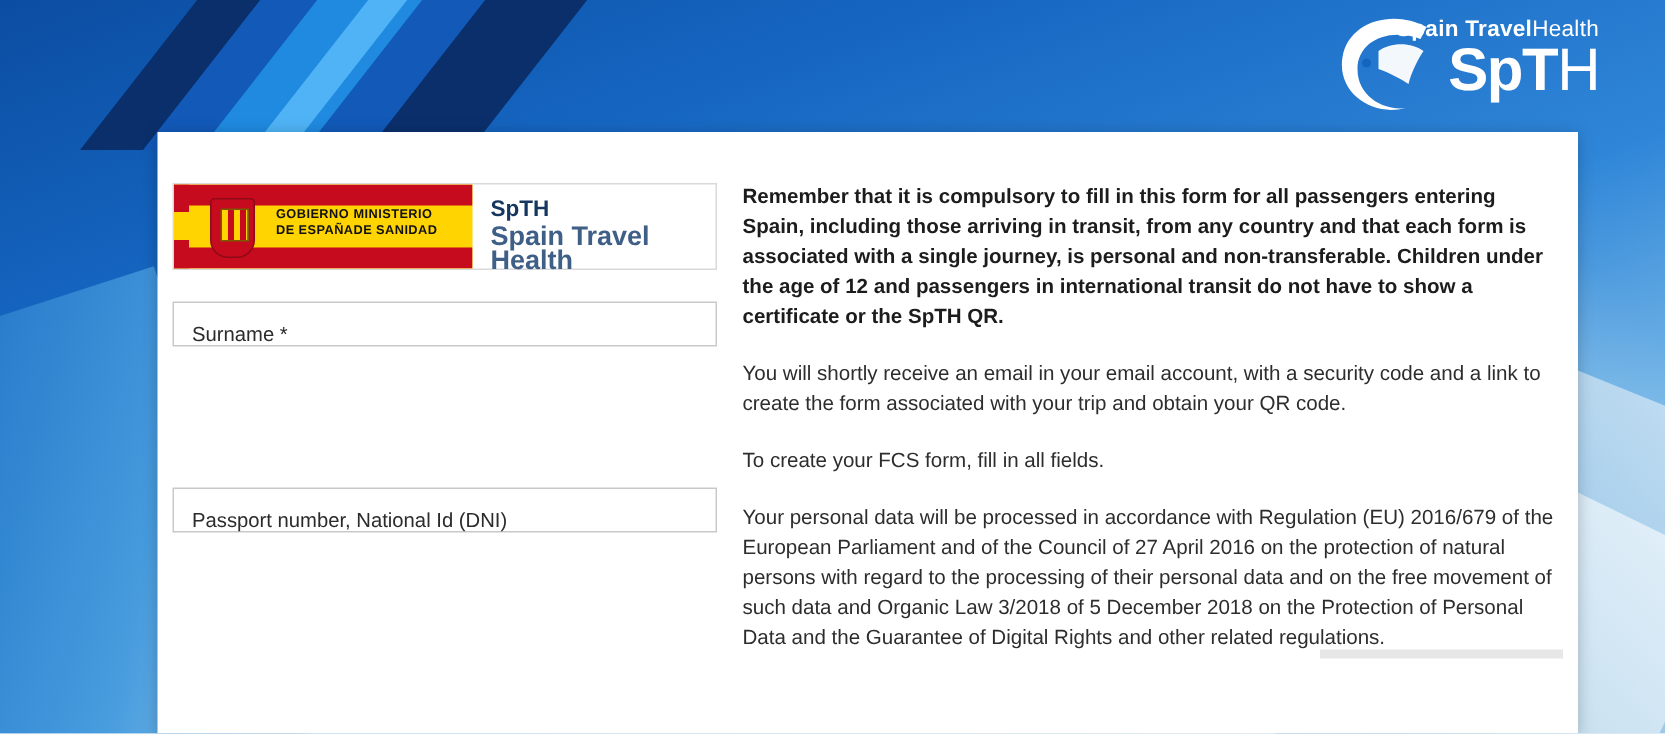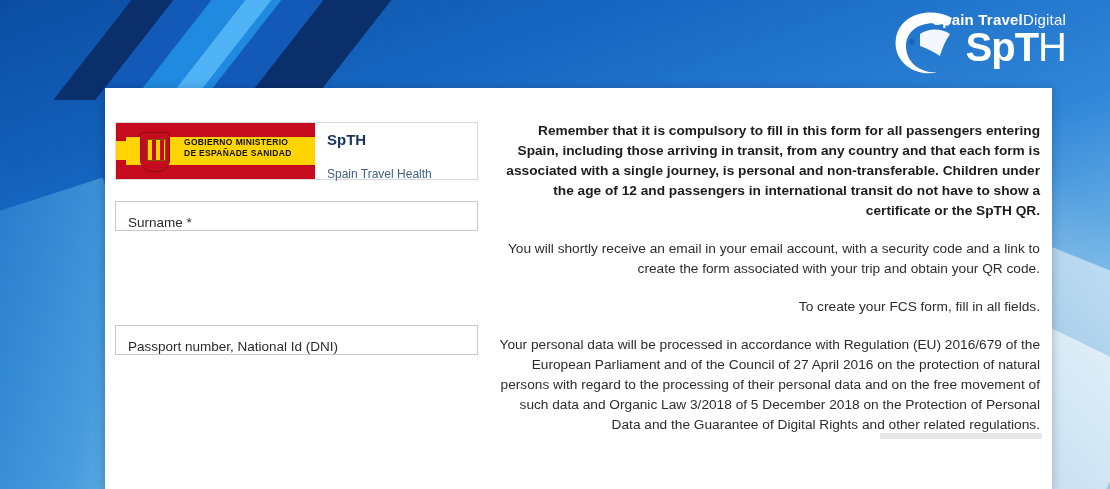--- a/index.html
+++ b/index.html
@@ -179,24 +179,25 @@
     padding: 8px 0 0 12px;
     color: #1d3f6b;
   }
   .gov-brand .brand-title {
     font-size: 15px;
     font-weight: bold;
     color: #15365e;
     line-height: 18px;
   }
   .gov-brand .brand-sub {
-    font-size: 12px;
+    font-size: 18px;
     color: #3f5f86;
     line-height: 16px;
-    margin-top: 17px;
+    margin-top: 0;
+    font-weight: bold;
   }
 
   .field-wrap { margin-top: 21px; }
   .field {
     width: 363px;
     height: 30px;
     border: 1px solid #c9c9c9;
     background: #ffffff;
     display: flex;
     align-items: flex-end;
@@ -205,21 +206,20 @@
     color: #2b2b2b;
   }
   .field-spacer { height: 47px; }
 
   
   .right-col {
     position: absolute;
     left: 390px; top: 33px;
     width: 545px;
     color: #232323;
-    text-align: right;
   }
   .para {
     font-size: 13.7px;
     line-height: 20px;
     margin: 0 0 18px 0;
     color: #2d2d2d;
   }
   .para.bold {
     font-weight: bold;
     color: #1c1c1c;
@@ -251,21 +251,21 @@
   <div class="header-logo">
     <div class="logo-swoosh">
       <svg width="86" height="72" viewBox="0 0 86 72" aria-hidden="true">
         <path d="M62 10 C40 -2 10 6 6 30 C2 54 26 70 48 64 C36 66 16 58 16 38 C16 20 36 10 58 18 Z" fill="#ffffff"></path>
         <path d="M30 26 C38 20 52 20 60 26 C56 32 52 40 50 48 C44 44 36 40 30 38 Z" fill="#ffffff" opacity=".95"></path>
         <circle cx="22" cy="34" r="3" fill="#1565c0"></circle>
       </svg>
     </div>
     <div class="logo-right">
       <div class="logo-wordmark-top">
-        <span>Spain Travel</span><span class="health">Digital</span>
+        <span>Spain Travel</span><span class="health">Health</span>
       </div>
       <div class="logo-spth">
         <span>SpT</span><span class="thin">H</span>
       </div>
     </div>
   </div>
 
   <div class="card">
 
     <div class="left-col">

